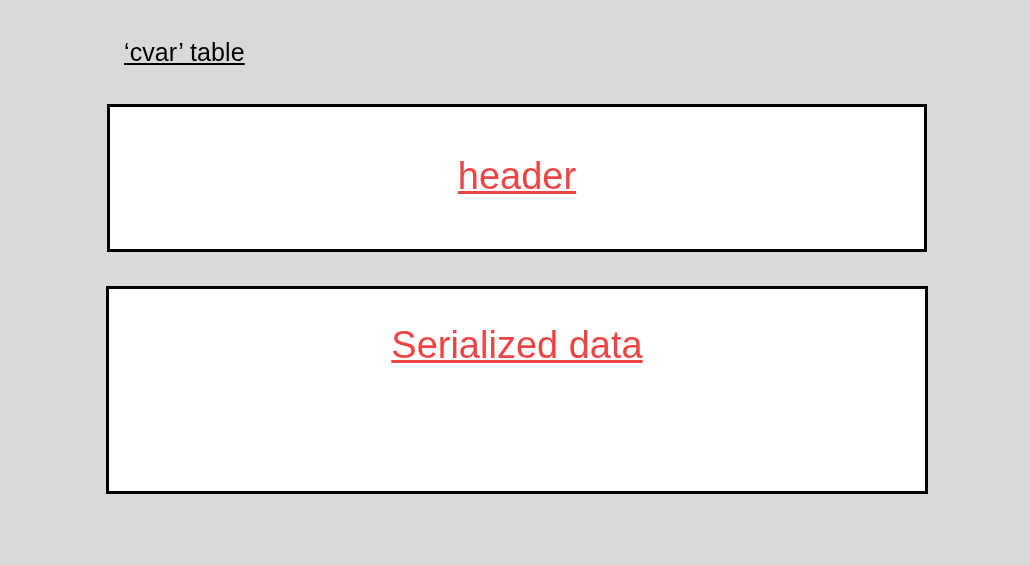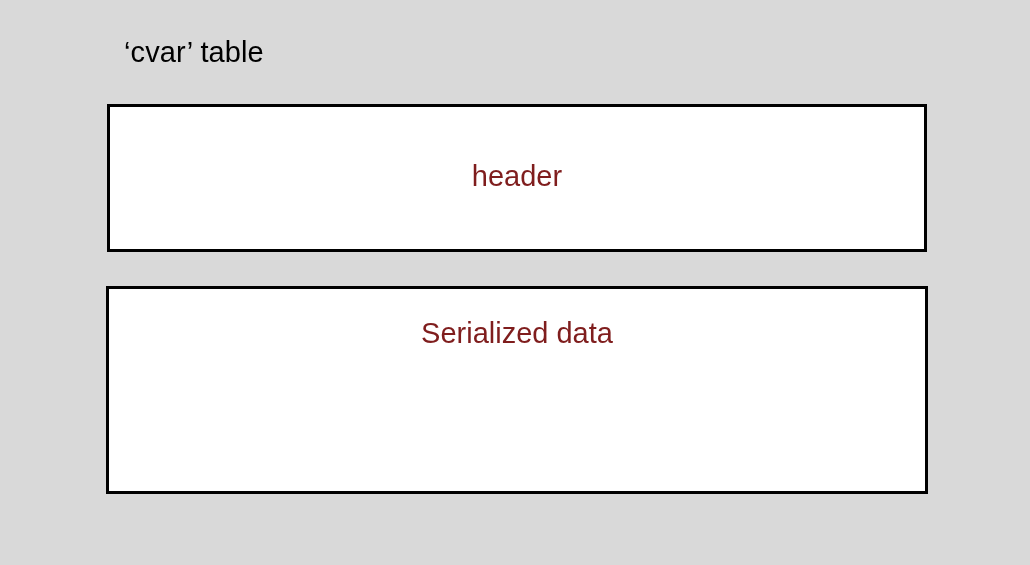--- a/index.html
+++ b/index.html
@@ -17,25 +17,26 @@
   .slide {
     position: relative;
     width: 1030px;
     height: 565px;
     background: #d9d9d9;
   }
   .diagram-title {
     position: absolute;
     left: 124px;
     top: 33px;
-    font-size: 29px;
+    font-size: 25px;
     line-height: 38px;
     color: #000000;
     white-space: nowrap;
     letter-spacing: 0.1px;
+    text-decoration: underline;
   }
   .block {
     position: absolute;
     background: #ffffff;
     border: 3px solid #000000;
     box-sizing: border-box;
     display: flex;
     flex-direction: column;
     align-items: center;
   }
@@ -46,28 +47,29 @@
     height: 148px;
     justify-content: center;
     padding-bottom: 4px;
   }
   .block-data {
     left: 106px;
     top: 286px;
     width: 822px;
     height: 208px;
     justify-content: flex-start;
-    padding-top: 15px;
+    padding-top: 27px;
   }
   .block-line {
-    font-size: 29px;
+    font-size: 38px;
     line-height: 58px;
     text-align: center;
-    color: #7f1d1d;
+    color: #ef4444;
     white-space: nowrap;
+    text-decoration: underline;
   }
 </style>
 </head>
 <body>
 
 <div class="slide">
 
   <div class="diagram-title">‘cvar’ table</div>
 
   <div class="block block-header">

